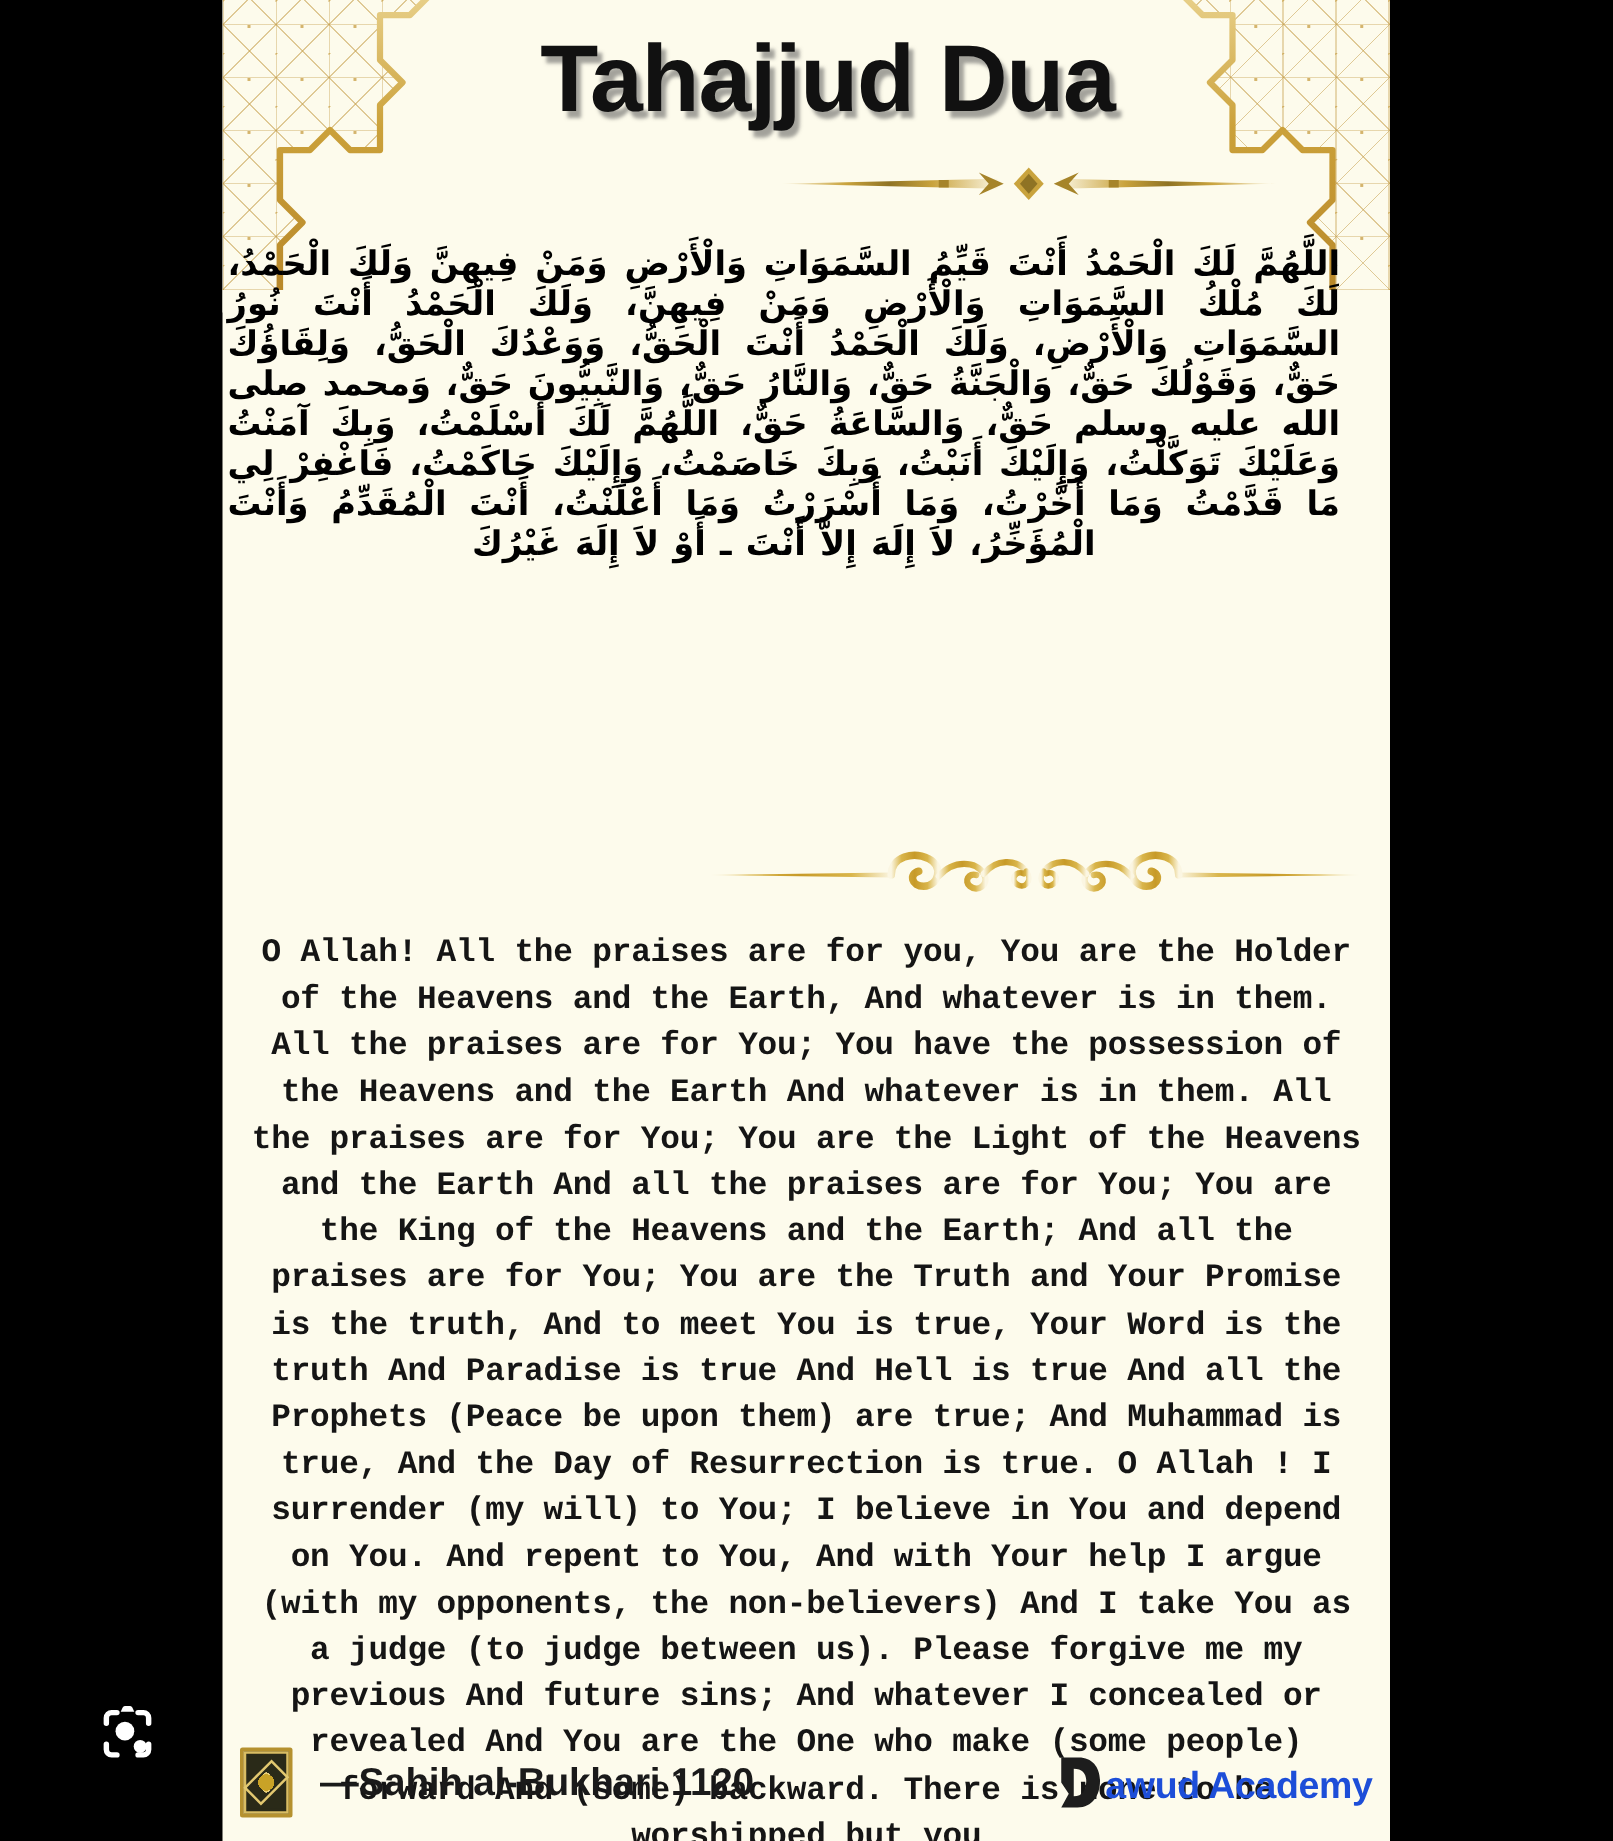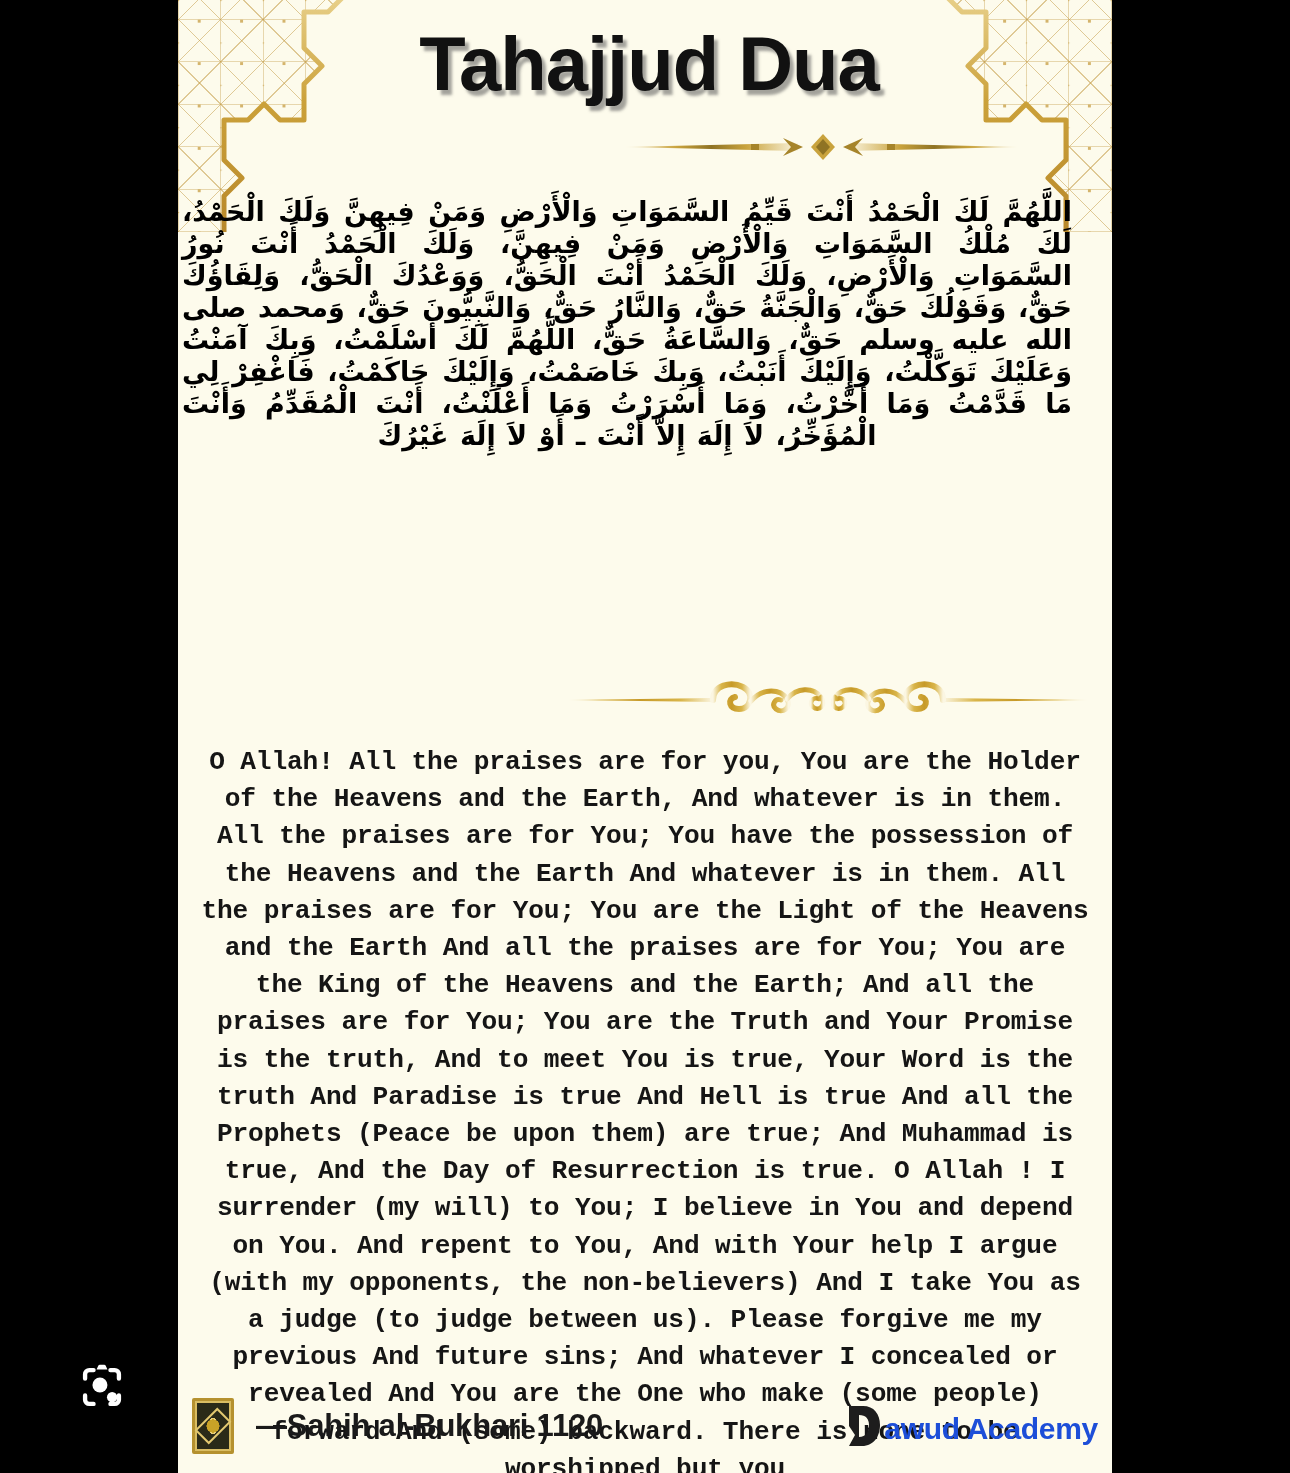--- a/index.html
+++ b/index.html
@@ -71,21 +71,21 @@
     position: absolute;
     left: 0; top: 0;
     width: 934px;
     height: 250px;
     overflow: visible;
   }
 
   
   #title {
     position: absolute;
-    left: 4px;
+    left: 17px;
     top: 20px;
     width: 934px;
     text-align: center;
     font-family: "Liberation Sans", sans-serif;
     font-weight: bold;
     font-size: 76px;
     letter-spacing: -1px;
     color: #111111;
     text-shadow: 4px 5px 3px rgba(90,90,90,0.55);
     z-index: 5;

